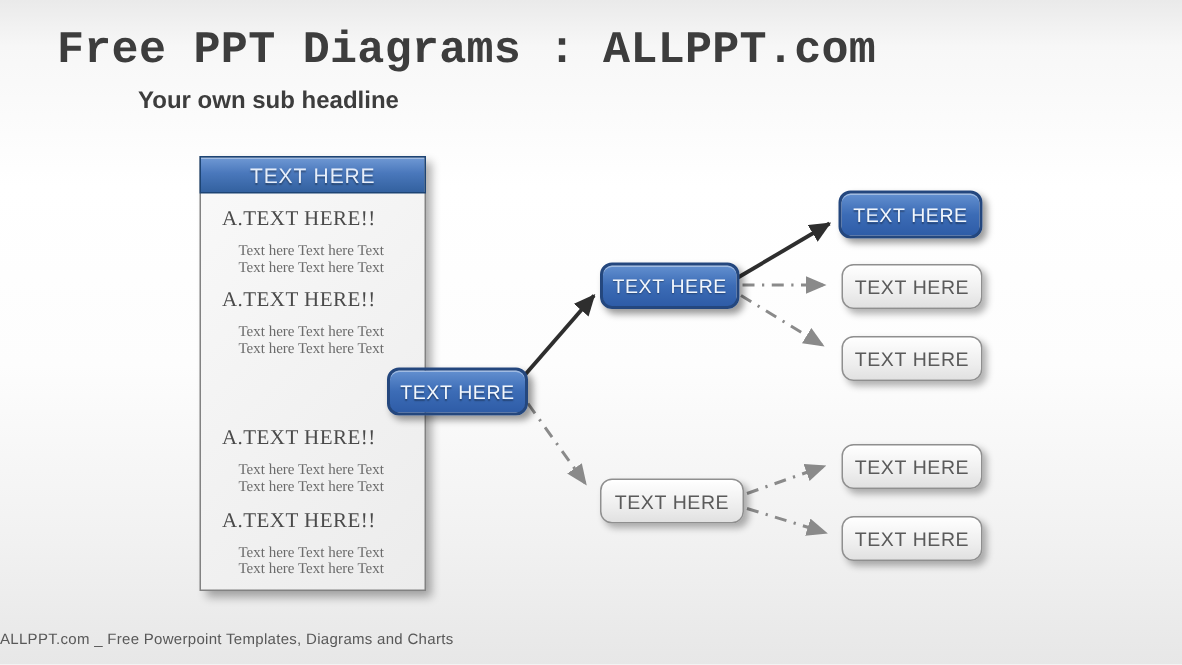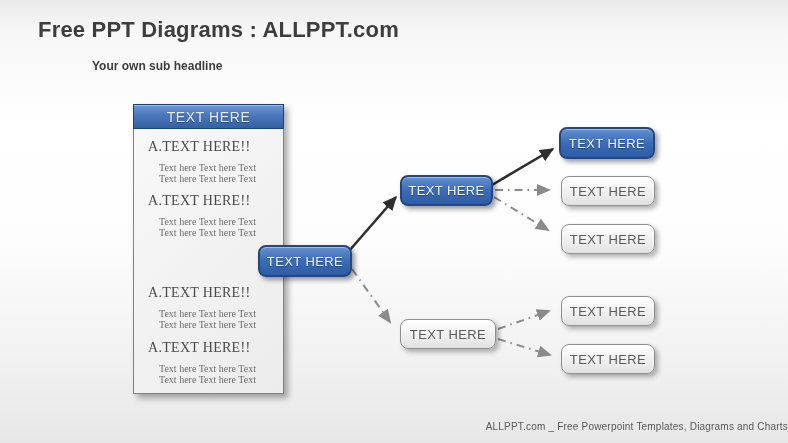--- a/index.html
+++ b/index.html
@@ -5,25 +5,25 @@
   * { margin:0; padding:0; box-sizing:border-box; }
   html,body { width:788px; height:443px; }
   body {
     position:relative;
     font-family:"Liberation Sans", sans-serif;
     background:linear-gradient(180deg,#eaeaea 0%,#f7f7f7 7%,#ffffff 28%,#fdfdfd 55%,#f1f1f1 82%,#e7e7e7 100%);
     overflow:hidden;
   }
   .title {
     position:absolute; left:38px; top:17px;
-    font-size:22px; font-weight:bold; color:#3d3d3d; letter-spacing:0.2px;
+    font-size:30px; font-weight:bold; color:#3d3d3d; letter-spacing:0.2px;font-family:Liberation Mono, monospace;
   }
   .subtitle {
     position:absolute; left:92px; top:59px;
-    font-size:12px; font-weight:bold; color:#3d3d3d;
+    font-size:16px; font-weight:bold; color:#3d3d3d;
   }
   
   .panel {
     position:absolute; left:133px; top:104px; width:151px; height:290px;
     background:linear-gradient(135deg,#f9f9f9 0%,#f1f1f1 60%,#ececec 100%);
     border:1px solid #828282;
     box-shadow:4px 4px 6px rgba(0,0,0,0.33);
     z-index:2;
   }
   .panel-header {
@@ -58,21 +58,21 @@
   .node-root        { left:258px; top:245px; width:94px; height:32px; }
   .node-branch-top  { left:400px; top:175px; width:93px; height:31px; }
   .node-branch-bot  { left:400px; top:319px; width:96px; height:30px; }
   .node-leaf-t1     { left:559px; top:127px; width:96px; height:32px; }
   .node-leaf-t2     { left:561px; top:176px; width:94px; height:30px; }
   .node-leaf-t3     { left:561px; top:224px; width:94px; height:30px; }
   .node-leaf-b1     { left:561px; top:296px; width:94px; height:30px; }
   .node-leaf-b2     { left:561px; top:344px; width:94px; height:30px; }
   svg.connectors { position:absolute; left:0; top:0; z-index:3; pointer-events:none; }
   .footer {
-    position:absolute; left:0; right:0; top:421px; text-align:right;
+    position:absolute; left:0; right:0; top:421px; text-align:left;
     font-size:10px; color:#585858; letter-spacing:0.2px;
   }
 </style>
 </head>
 <body>
 
 <div class="title">Free PPT Diagrams : ALLPPT.com</div>
 <div class="subtitle">Your own sub headline</div>
 
 <svg class="connectors" width="788" height="443" viewBox="0 0 788 443">

